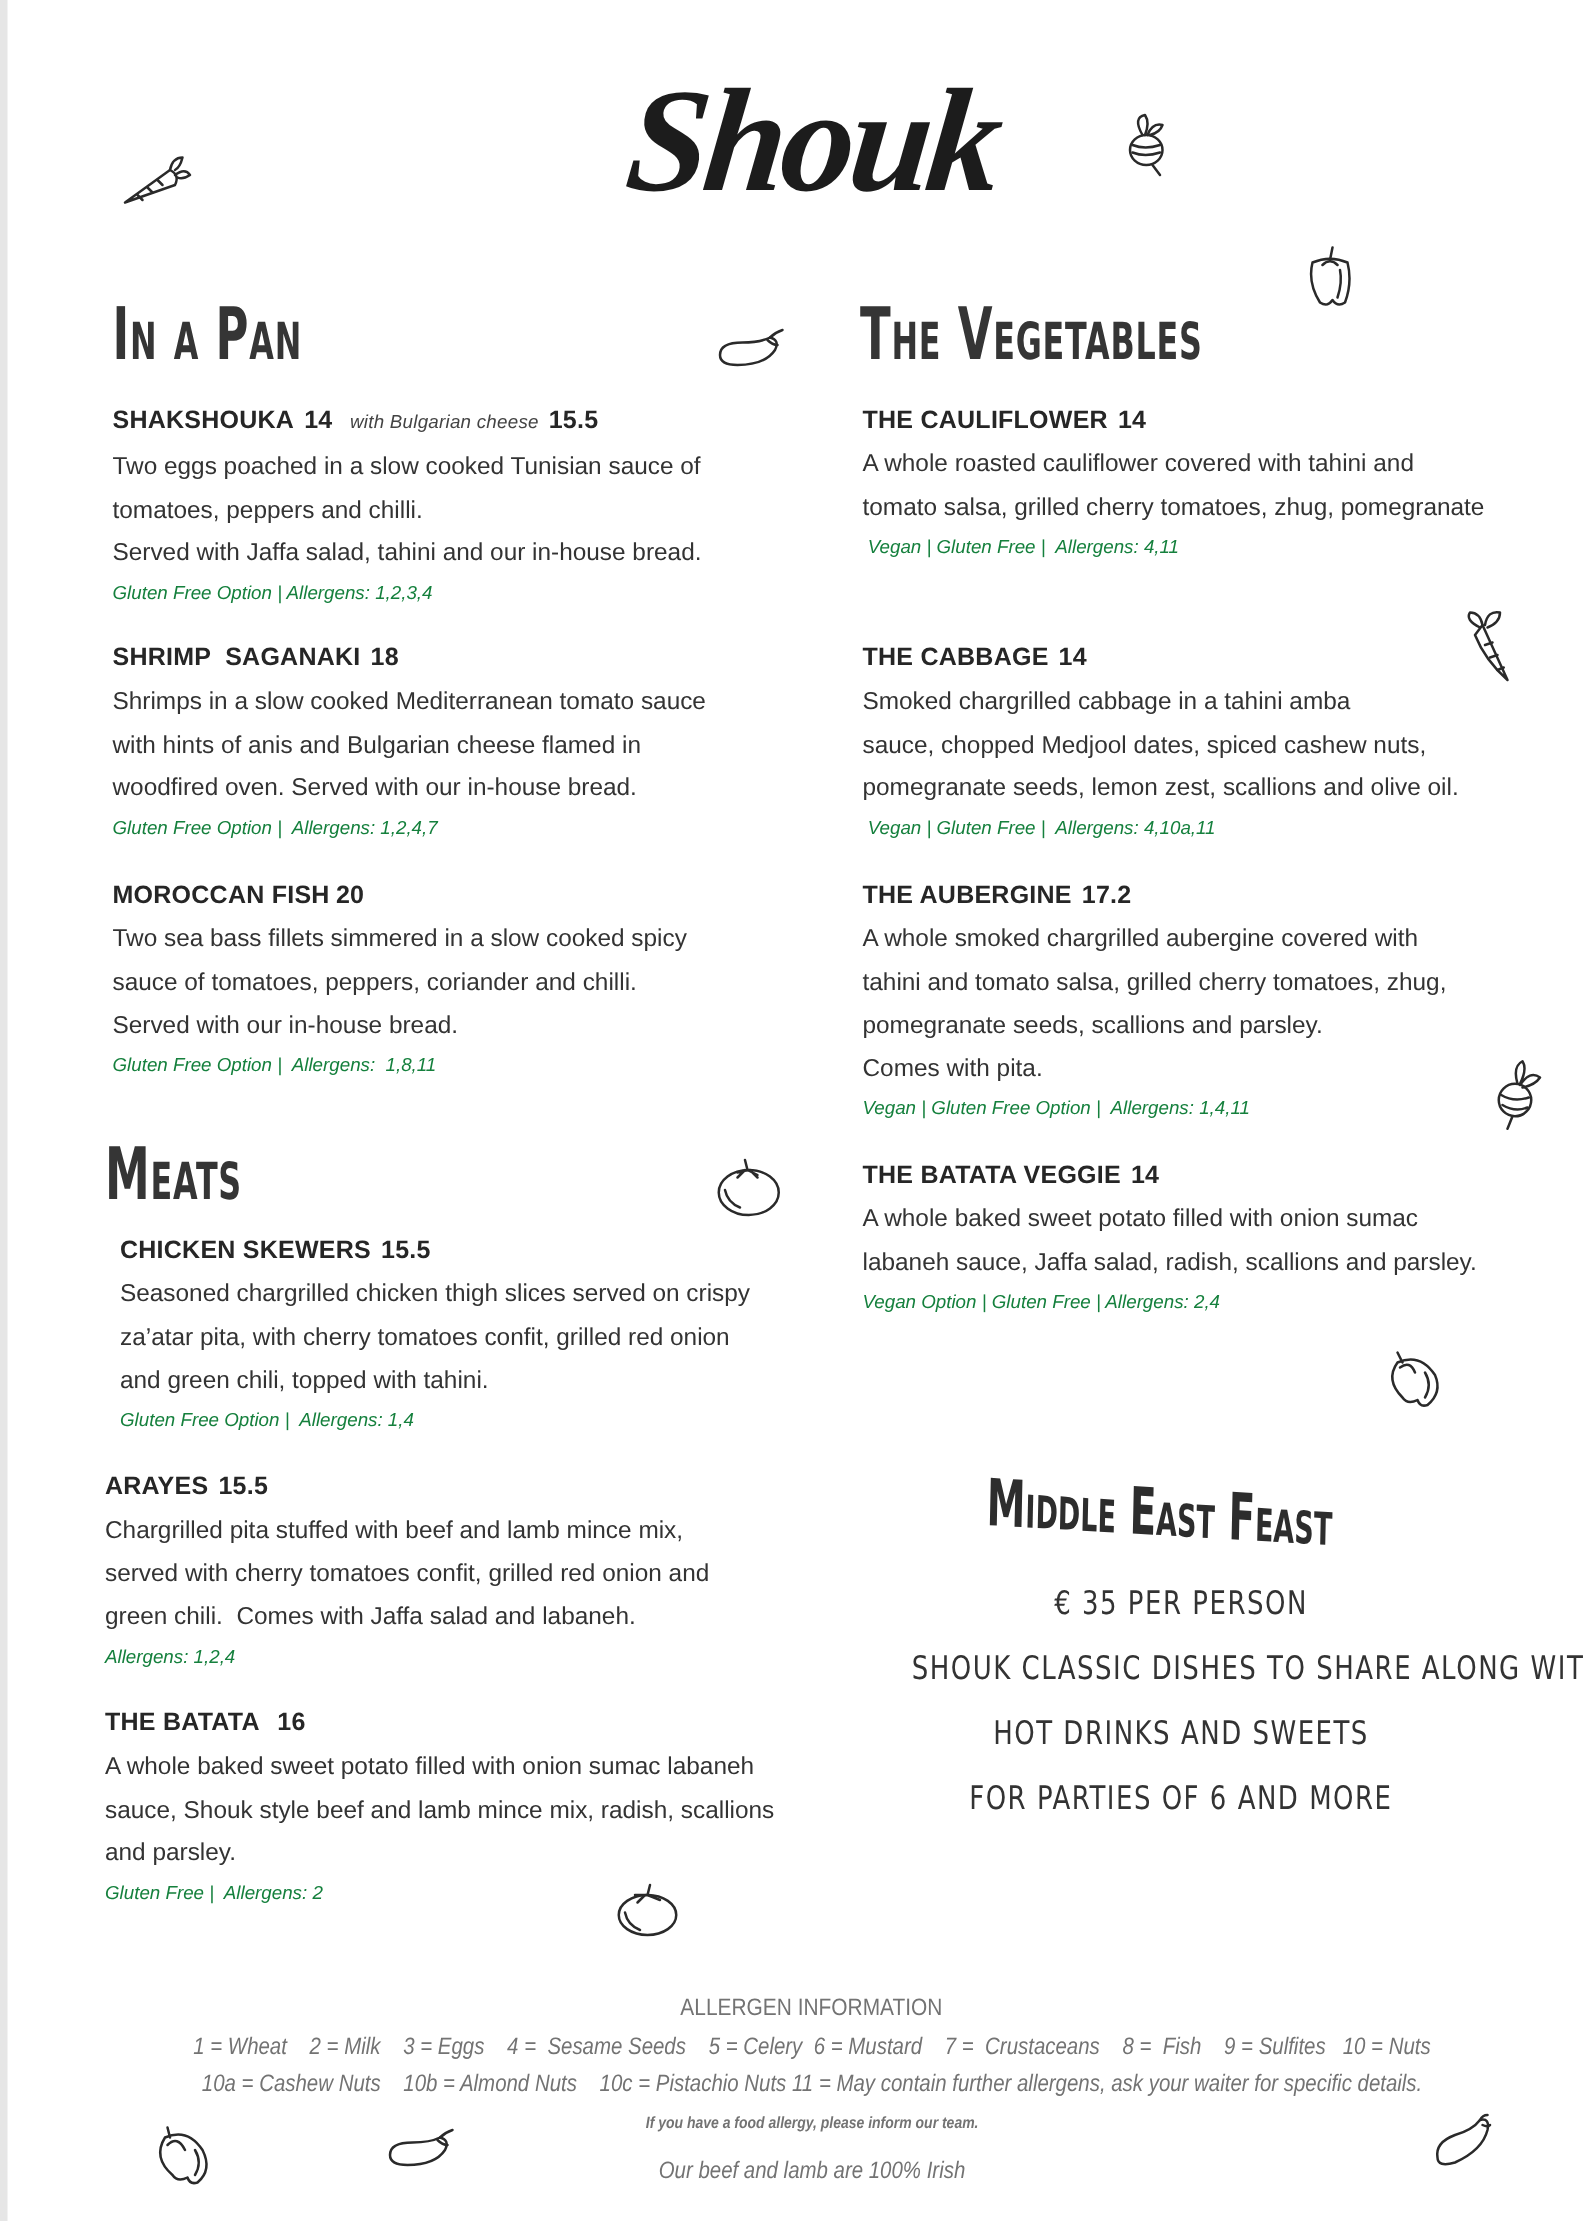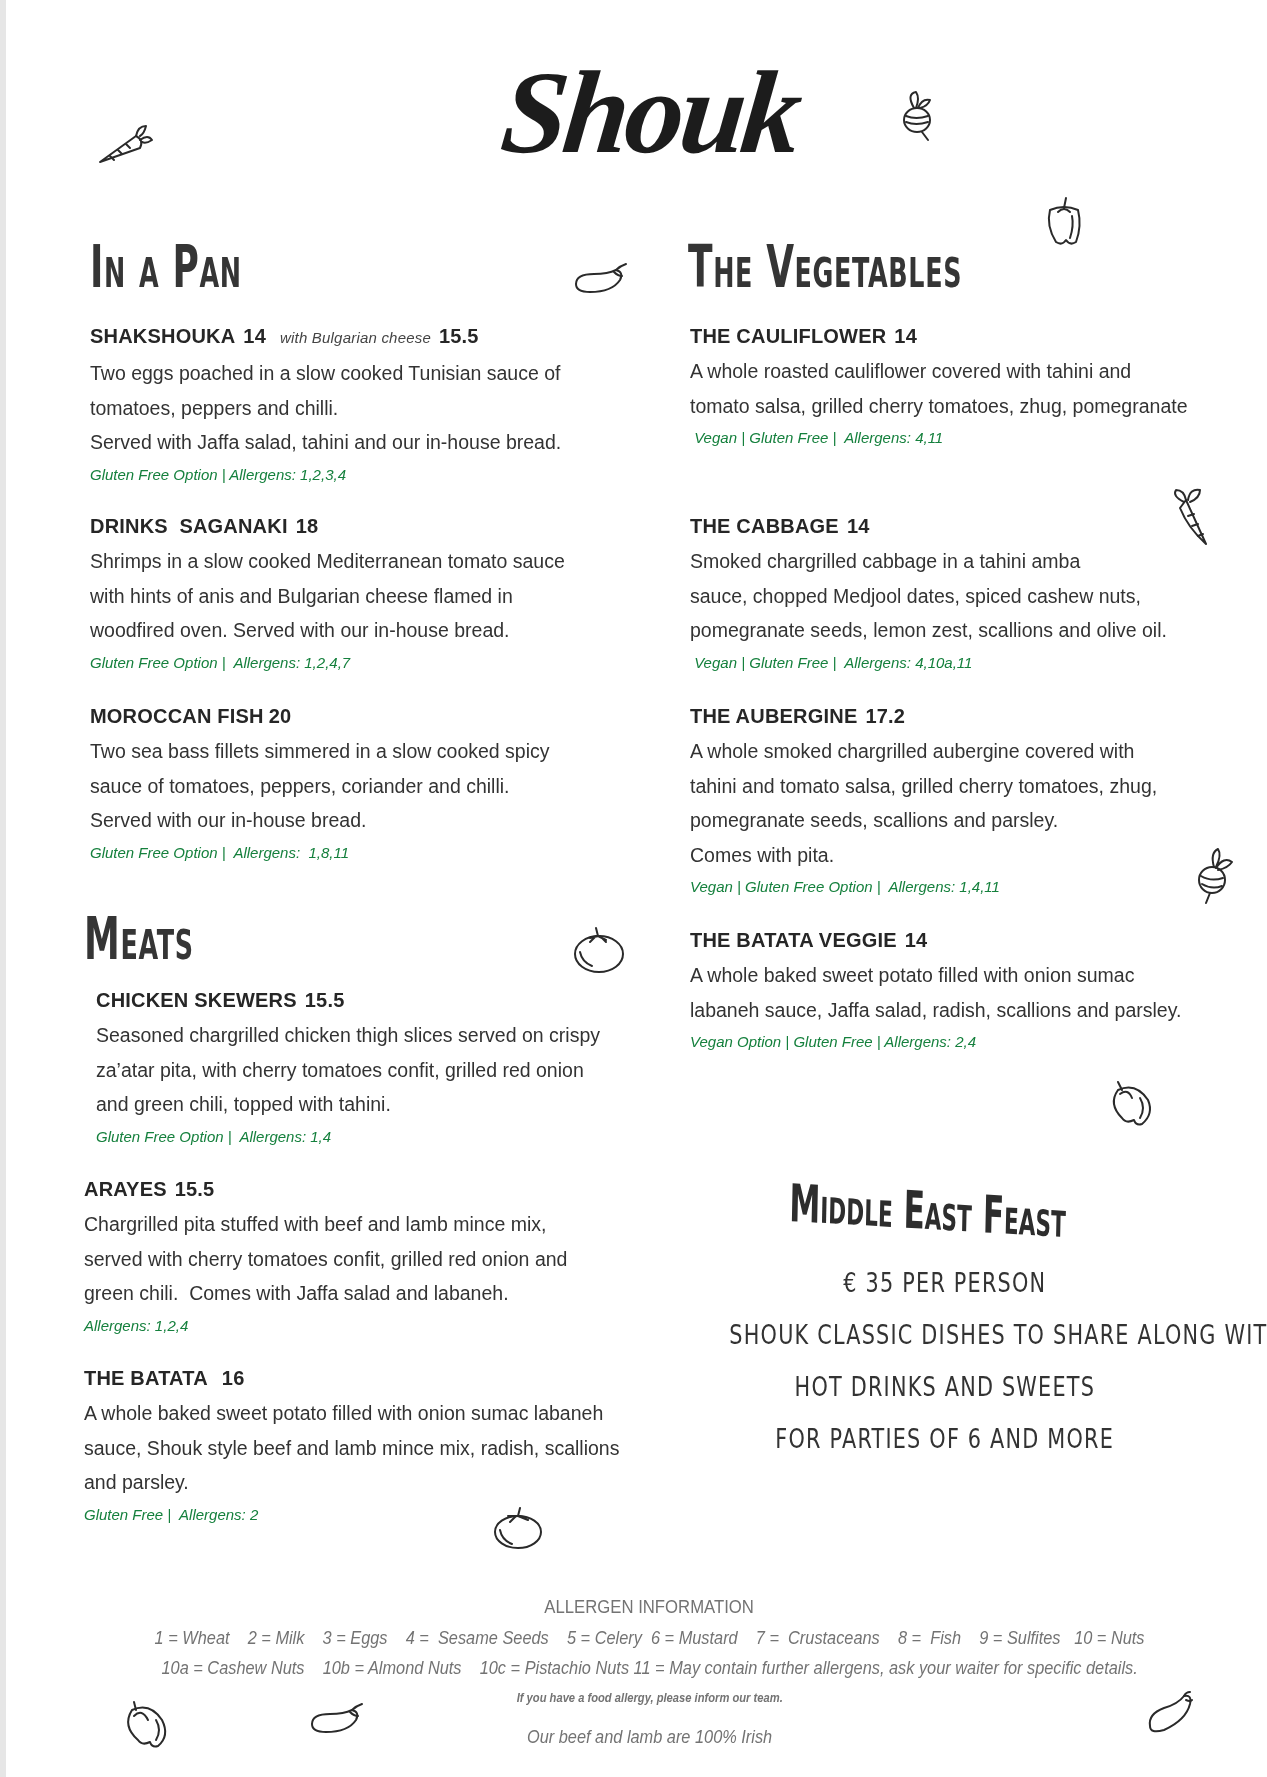--- a/index.html
+++ b/index.html
@@ -154,21 +154,21 @@
   <div class="item-desc">
     <div>Two eggs poached in a slow cooked Tunisian sauce of</div>
     <div>tomatoes, peppers and chilli.</div>
     <div>Served with Jaffa salad, tahini and our in-house bread.</div>
   </div>
   <div class="item-meta">Gluten Free Option | Allergens: 1,2,3,4</div>
 </div>
 
 <div class="item" style="left:90px;top:514px;">
   <div class="item-title">
-    <span style="white-space:pre">DRINKS  SAGANAKI</span><span class="price">18</span>
+    <span style="white-space:pre">SHRIMP  SAGANAKI</span><span class="price">18</span>
   </div>
   <div class="item-desc">
     <div>Shrimps in a slow cooked Mediterranean tomato sauce</div>
     <div>with hints of anis and Bulgarian cheese flamed in</div>
     <div>woodfired oven. Served with our in-house bread.</div>
   </div>
   <div class="item-meta" style="white-space:pre">Gluten Free Option |  Allergens: 1,2,4,7</div>
 </div>
 
 <div class="item" style="left:90px;top:704px;">

